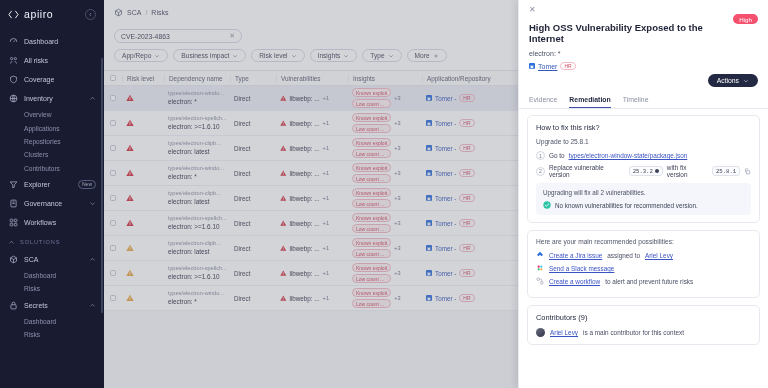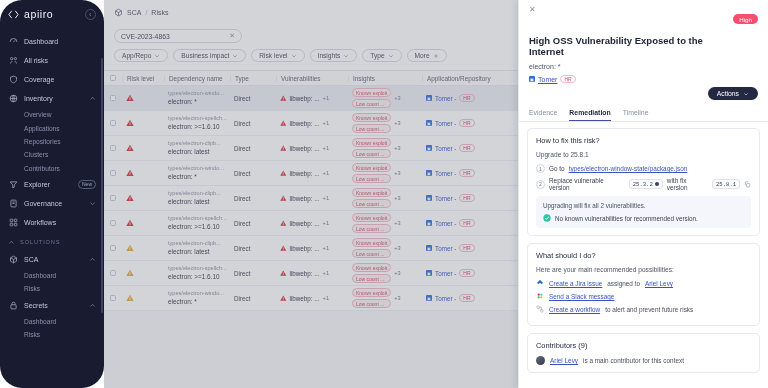--- a/index.html
+++ b/index.html
@@ -14,21 +14,20 @@
   .app { display: flex; width: 768px; height: 388px; position: relative; }
 
   
   .sidebar {
     width: 104px; height: 388px; flex: 0 0 104px;
     background: #191c31;
     color: #cfd2e3;
     padding: 0;
     position: relative;
     overflow: hidden;
-    border-radius: 22px;
   }
   .brand {
     display: flex; align-items: center; gap: 5px;
     padding: 9px 8px 9px 8px; height: 28px;
   }
   .brand-mark { width: 11px; height: 11px; flex: 0 0 11px; color: #ffffff; }
   .brand-name {
     font-size: 10.5px; letter-spacing: 0.6px; color: #f2f3fa;
     font-weight: 400;
   }
@@ -153,21 +152,21 @@
     display: flex; flex-direction: column;
     border-left: 1px solid #e8eaf0;
   }
   .panel-head { padding: 6px 10px 0 10px; position: relative; }
   .panel-close {
     font-size: 8px; color: #8d92a5; cursor: pointer; line-height: 1;
     width: 9px; height: 9px;
   }
   .panel-title {
     font-size: 9.5px; font-weight: bold; color: #22263a;
-    margin-top: 20px; padding-right: 34px; line-height: 1.2;
+    margin-top: 7px; padding-right: 34px; line-height: 1.2;
   }
   .sev-badge {
     position: absolute; right: 10px; top: 14px;
     background: #f5516e; color: #fff; border-radius: 7px;
     padding: 1.5px 6px; font-size: 6.2px;
   }
   .panel-sub { font-size: 7px; color: #4e5367; margin-top: 5px; }
   .panel-app { display: flex; align-items: center; gap: 3px; margin-top: 5px; }
   .panel-app .app-name { text-decoration: underline; }
   .actions-row { display: flex; justify-content: flex-end; padding: 4px 10px 6px 10px; }
@@ -906,21 +905,20 @@
                   <circle cx="12" cy="12" r="11" fill="#2ec4a6"></circle>
                   <path d="M7 12.5l3.2 3.2L17 9" fill="none" stroke="#fff" stroke-width="2.6" stroke-linecap="round"></path>
                 </svg>
             </span>
             <span>No known vulnerabilities for recommended version.</span>
           </div>
         </div>
       </div>
 
       <div class="card">
-        <div class="card-title">What should I do?</div>
         <div class="card-sub">Here are your main recommended possibilities:</div>
         <div class="opt">
           <span class="opt-ico">
             <svg viewBox="0 0 24 24">
                 <path d="M12 2l9 9-4.5 4.5L12 11l-4.5 4.5L3 11z" fill="#2f6fdc"></path>
               </svg>
           </span>
           <span class="lnk">Create a Jira issue</span>
           <span>assigned to</span>
           <span class="lnk">Ariel Levy</span>

